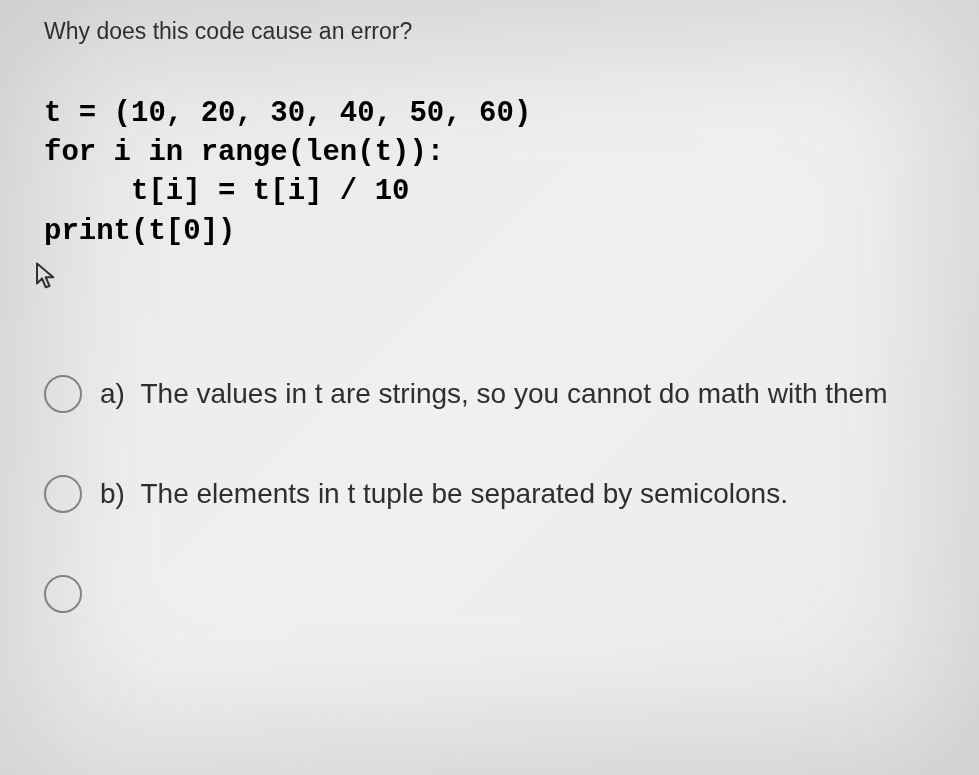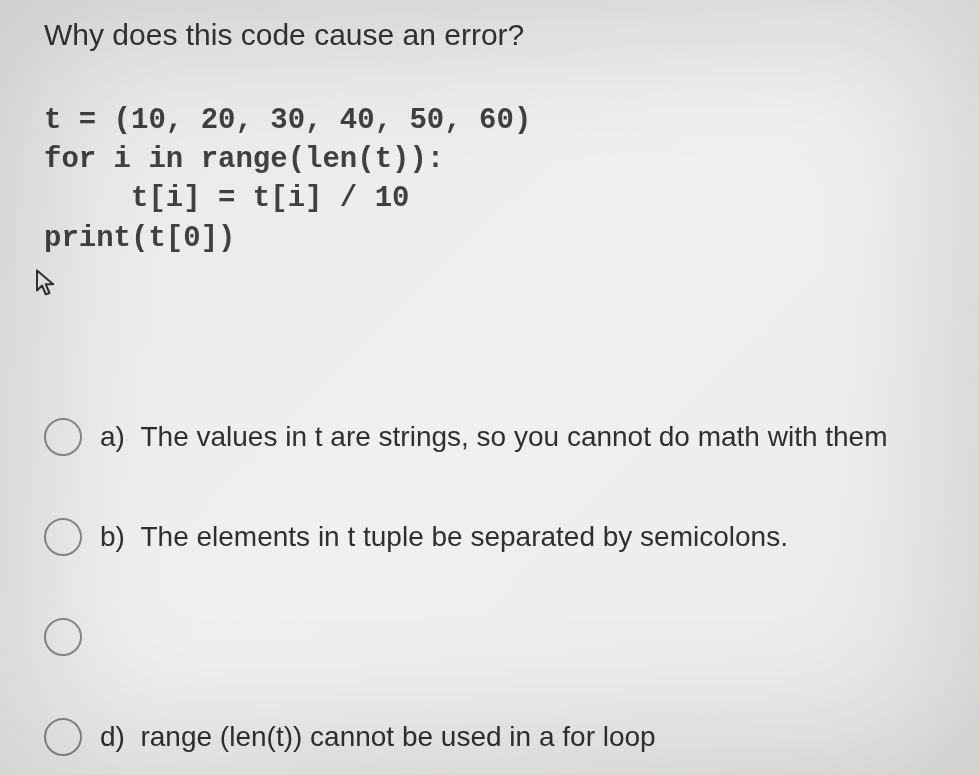--- a/index.html
+++ b/index.html
@@ -11,40 +11,40 @@
       width: 979px;
       height: 775px;
       background: linear-gradient(135deg, #e8e8e8 0%, #f0f0ef 50%, #ebeae9 100%);
       font-family: Arial, Helvetica, sans-serif;
       color: #2a2a2a;
       padding: 18px 0 0 44px;
       position: relative;
       overflow: hidden;
     }
     .question-text {
-      font-size: 30px;
+      font-size: 23px;
       color: #333;
       margin-bottom: 10px;
       font-weight: 400;
     }
     .code-block {
       font-family: 'Courier New', Courier, monospace;
       font-size: 29px;
       font-weight: bold;
-      color: #404040;
+      color: #000000;
       line-height: 1.35;
       margin-bottom: 10px;
       white-space: pre;
     }
     .cursor-icon {
       margin-top: 4px;
       margin-left: -10px;
     }
     .options {
-      margin-top: 116px;
+      margin-top: 80px;
     }
     .option-row {
       display: flex;
       align-items: center;
       margin-bottom: 62px;
       gap: 18px;
     }
     .radio-circle {
       width: 38px;
       height: 38px;
@@ -98,23 +98,16 @@
     <div class="option-text">
       <span>b)</span>
       &nbsp;<span>The elements in t tuple be separated by semicolons.</span>
     </div>
   </div>
 
   <div class="option-row">
     <div class="radio-circle"></div>
   </div>
 
-  <div class="option-row">
-    <div class="radio-circle"></div>
-    <div class="option-text">
-      <span>d)</span>
-      &nbsp;<span>range (len(t)) cannot be used in a for loop</span>
-    </div>
-  </div>
 
 </div>
 
 <div class="vignette"></div>
 
 </body></html>

